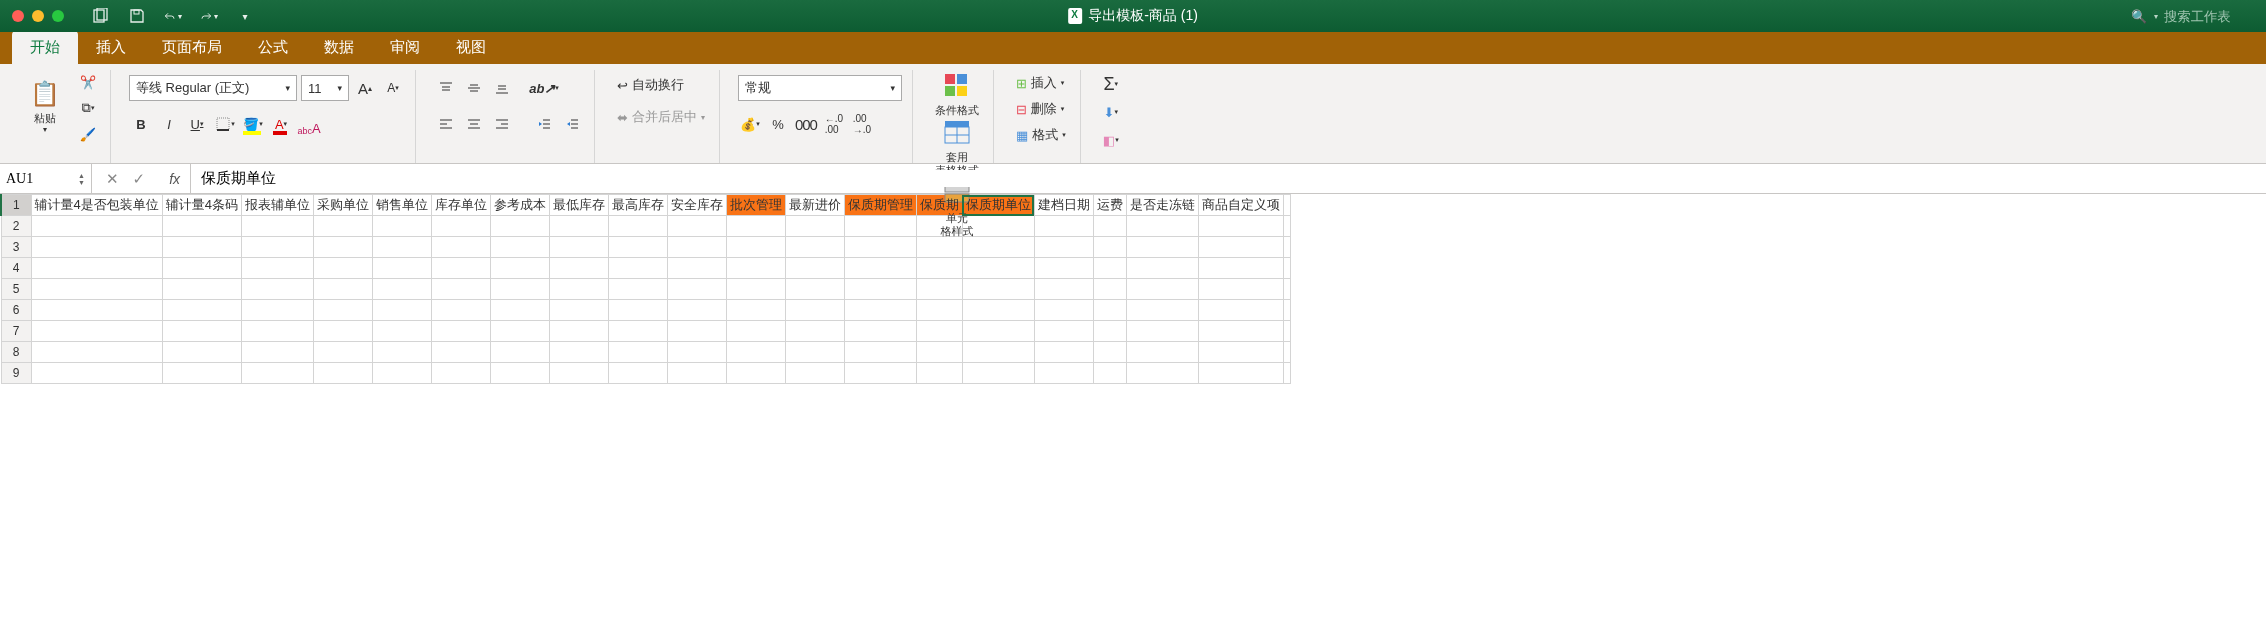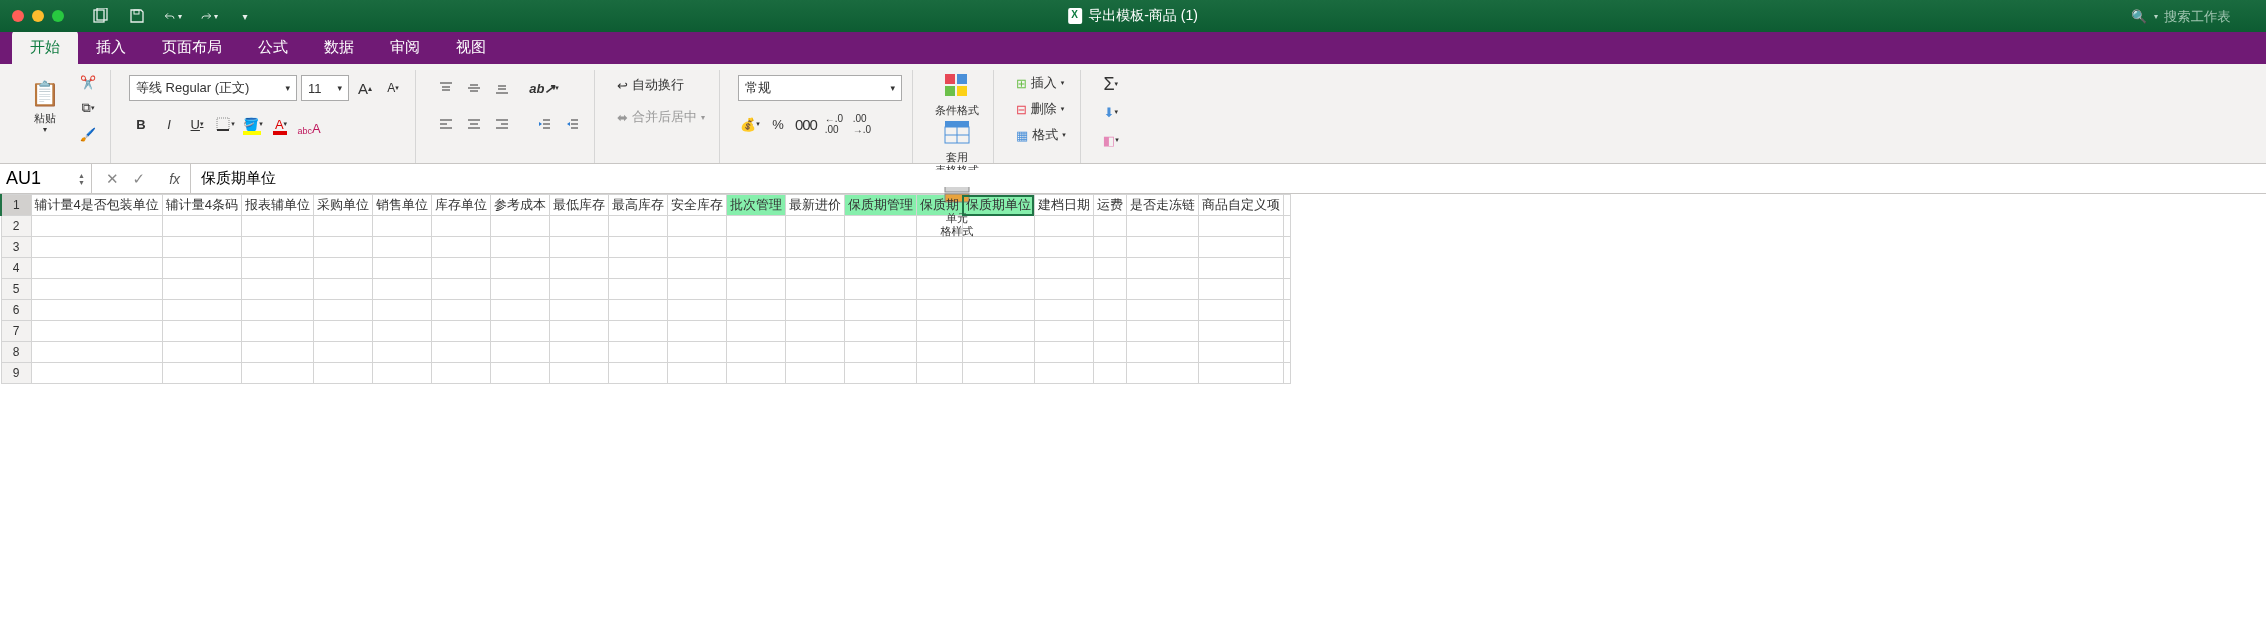--- a/index.html
+++ b/index.html
@@ -13,21 +13,21 @@
   .qat { display: flex; gap: 18px; margin-left: 28px; align-items: center; }
   .qat .qbtn { width: 18px; height: 18px; display:flex; align-items:center; justify-content:center; opacity:.9; cursor:pointer;}
   .titlecenter { position: absolute; left:50%; transform: translateX(-50%); display:flex; align-items:center; gap:6px; font-size:14px; }
   .doc-icon { width:14px; height:16px; background:#fff; border-radius:2px; position:relative; }
   .doc-icon::after { content:'X'; color:#107c41; font-size:10px; font-weight:bold; position:absolute; left:3px; top:1px;}
   .searchbar { margin-left:auto; margin-right:12px; display:flex; align-items:center; gap:6px; color:#b8d4c4; font-size:13px;}
   .searchbar input { background:transparent; border:none; color:#fff; width:90px; outline:none;}
   .searchbar input::placeholder { color:#9fc4b0; }
 
   
-  .ribbontabs { height: 32px; background:#701a75; display:flex; align-items:flex-end; padding-left:12px; gap:0;}
+  .ribbontabs { height: 32px; background:#a16207; display:flex; align-items:flex-end; padding-left:12px; gap:0;}
   .ribbontab { padding: 7px 18px; color:#fff; font-size:15px; cursor:pointer; }
   .ribbontab.active { background:#f3f2f1; color:#107c41; border-radius:4px 4px 0 0; font-weight:500;}
   
   
   .ribbonbody { height: 100px; background:#f3f2f1; border-bottom:1px solid #c8c6c4; display:flex; padding:6px 10px 0; gap:8px;}
   .group { display:flex; flex-direction:column; border-right:1px solid #d6d6d6; padding:0 10px; }
   .group:last-child { border-right:none; }
   .grouprow { display:flex; gap:4px; align-items:center; height:36px; }
   .bigbtn { display:flex; flex-direction:column; align-items:center; justify-content:center; min-width:50px; height:72px; cursor:pointer; border-radius:3px; padding:0 4px;}
   .bigicon { width:32px; height:32px; display:flex; align-items:center; justify-content:center; font-size:24px; }
@@ -35,39 +35,39 @@
   .fontselect { width:168px; height:26px; border:1px solid #aaa; background:#fff; padding:0 6px; display:flex; align-items:center; justify-content:space-between; font-size:13px;}
   .sizeselect { width:48px; height:26px; border:1px solid #aaa; background:#fff; padding:0 6px; display:flex; align-items:center; justify-content:space-between; font-size:13px;}
   .numfmt { width:164px; height:26px; border:1px solid #aaa; background:#fff; padding:0 6px; display:flex; align-items:center; justify-content:space-between;}
   .smallbtn { width:24px; height:24px; display:flex; align-items:center; justify-content:center; cursor:pointer; border-radius:2px;}
   .stack { display:flex; flex-direction:column; gap:2px; }
   .stackrow { display:flex; align-items:center; gap:4px; font-size:13px; cursor:pointer; padding:2px 4px;}
   
   
   .fbar { height:30px; border-bottom:1px solid #c8c6c4; display:flex; align-items:center; background:#fff;}
   .namebox { width:92px; border-right:1px solid #c8c6c4; display:flex; align-items:center; height:100%; padding:0 6px;}
-  .namebox input { border:none; outline:none; width:60px; font-size:18px;}
+  .namebox input { border:none; outline:none; width:60px; font-size:14px;font-family:Liberation Serif, serif;}
   .spinner { display:flex; flex-direction:column; margin-left:auto;}
   .spinner span { font-size:7px; color:#666; cursor:pointer; line-height:1;}
   .fbtns { display:flex; gap:14px; padding:0 14px; color:#888;}
   .fbtns span { cursor:pointer; font-size:15px;}
   .fx { font-style:italic; font-size:14px; padding:0 10px; border-right:1px solid #c8c6c4; height:100%; display:flex; align-items:center; color:#555;}
   .finput { flex:1; border:none; outline:none; padding:0 10px; font-size:15px;}
   
   
   .gridwrap { overflow:hidden; }
   .grid { border-collapse:collapse; table-layout:fixed; font-size:13px; }
   .grid th, .grid td { border:1px solid #d4d4d4; height:21px; }
   .grid th { background:#f3f2f1; font-weight:normal; color:#333; font-size:12px; }
   .colh { width:68px; } .colh.wide { width:130px;}
   .rowh { width:30px; background:#f3f2f1; text-align:center; font-size:12px; color:#333;}
   .grid th.colh.active { background:#d2d0ce; border-top:2px solid #217346;}
   .grid th.rowh.active { background:#d2d0ce; border-left:2px solid #217346;}
   .cell { padding:0 3px; white-space:nowrap; overflow:hidden; text-align:left; font-size:13px; }
-  .cell.hl { background:#86efac; }
+  .cell.hl { background:#f97316; }
   .cell.sel { outline:2px solid #217346; outline-offset:-2px; }
   .selectall { width:30px; background:#f3f2f1; }
 </style>
 </head>
 <body>
 
 <div class="titlebar">
   <div class="traffic">
     <div class="dot red"></div>
     <div class="dot yellow"></div>

